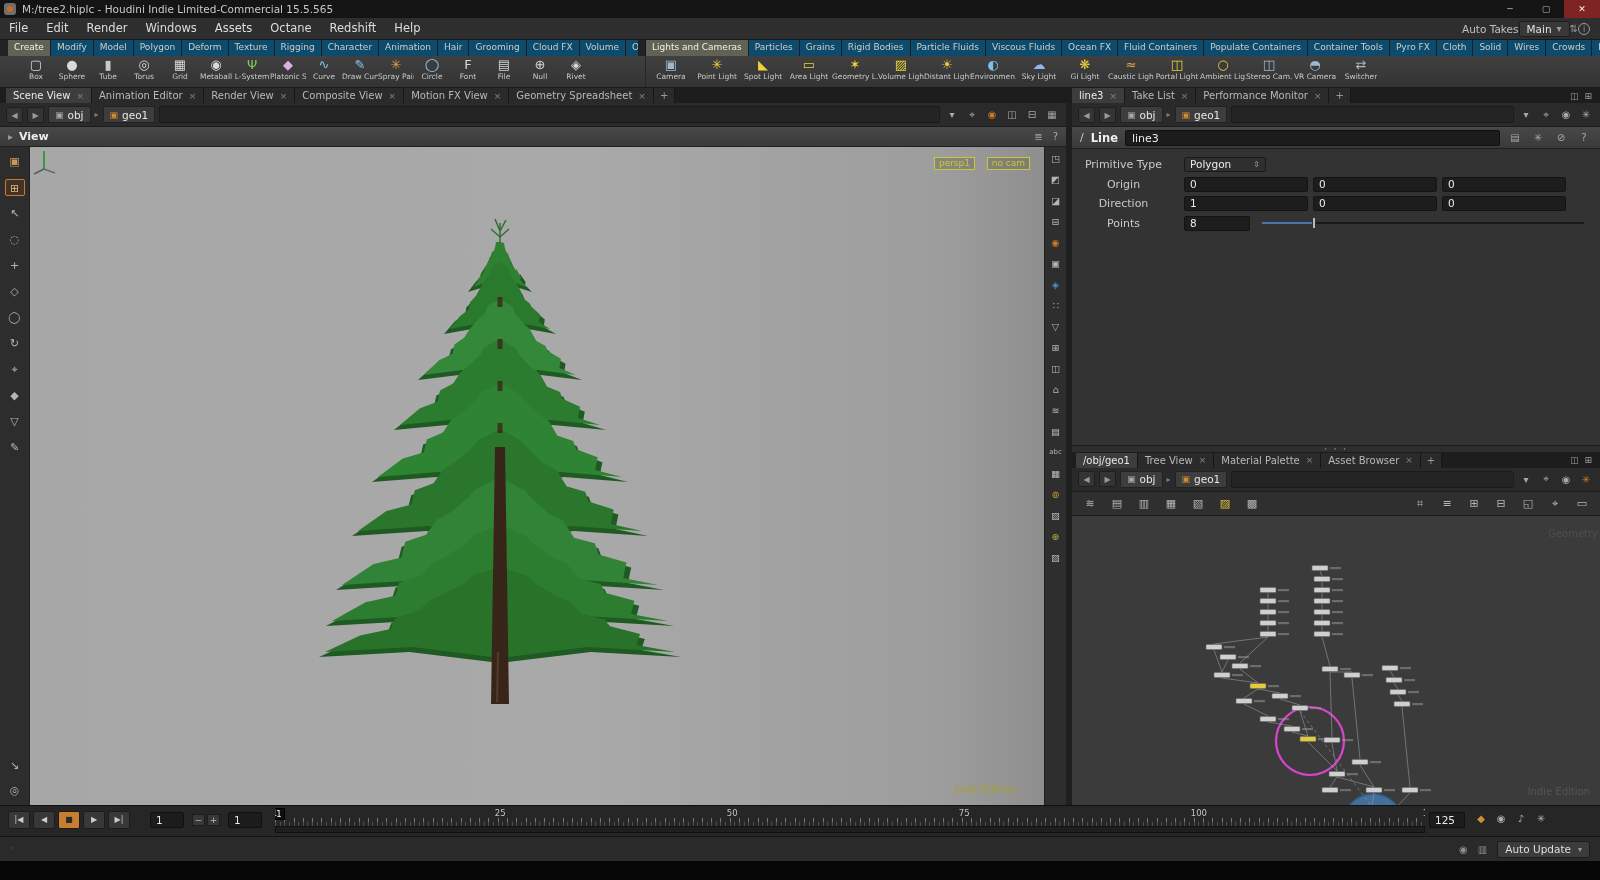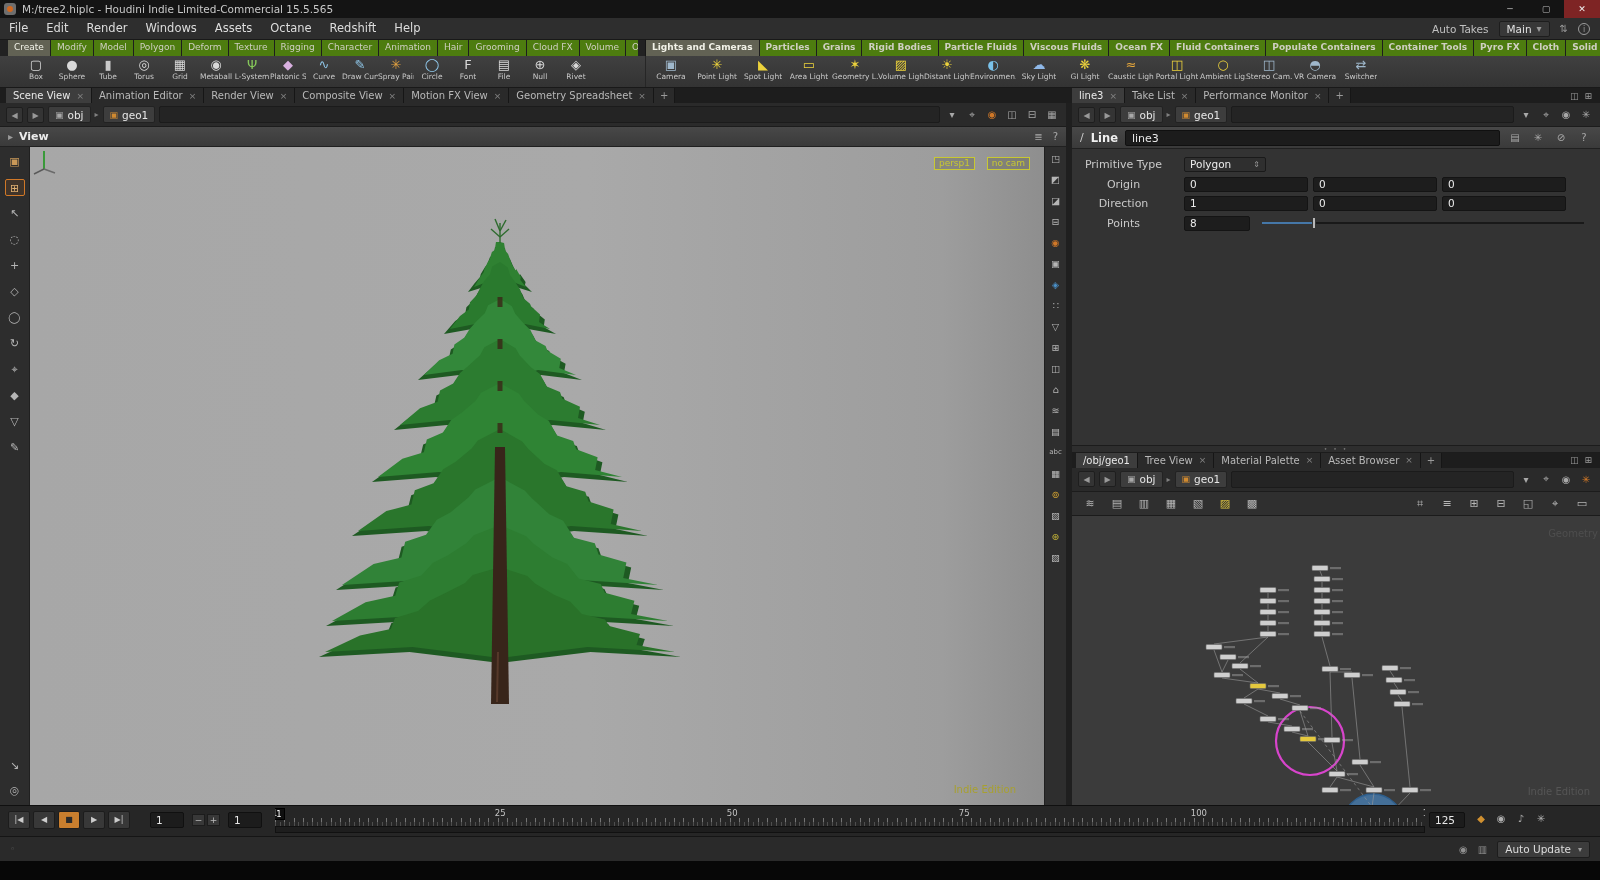--- a/index.html
+++ b/index.html
@@ -11,32 +11,32 @@
 .titlebar{height:18px;background:#141414;display:flex;align-items:center;padding-left:4px;color:#c9c9c9;font-size:10.5px;}
 .hlogo{width:12px;height:12px;border-radius:3px;background:#6e6e6e;position:relative;margin-right:6px;flex:none;}
 .hlogo::after{content:"";position:absolute;inset:3px;border-radius:50%;background:#d06820;}
 .winbtns{margin-left:auto;display:flex;height:18px;}
 .winbtn{width:36px;text-align:center;line-height:18px;font-size:9px;color:#bbb;}
 .winbtn.close{background:#7e2424;color:#eee;}
 
 
 .menubar{height:22px;background:#2e2e2e;display:flex;align-items:center;border-bottom:1px solid #191919;}
 .menu-item{padding:0 9px;font-size:11.5px;color:#ddd;line-height:21px;}
-.menu-right{margin-left:auto;display:flex;align-items:center;gap:10px;padding-right:10px;}
+.menu-right{margin-left:auto;display:flex;align-items:center;gap:0;padding-right:10px;}
 .autotakes{color:#c0c0c0;font-size:10.5px;}
 .mainchip{display:flex;align-items:center;gap:5px;background:#383838;border:1px solid #1d1d1d;border-radius:2px;padding:1px 7px;font-size:10.5px;color:#e0e0e0;}
 .mr-icon{color:#9a9a9a;font-size:10px;}
 .circ{border:1px solid #9a9a9a;border-radius:50%;width:12px;height:12px;line-height:11px;text-align:center;font-size:8px;}
 
 
 .shelftabs{position:relative;height:16px;background:#222;overflow:hidden;white-space:nowrap;}
 .stgroup{position:absolute;top:0;height:16px;display:flex;}
 .stg-left{left:8px;max-width:630px;overflow:hidden;}
-.stg-right{left:645px;right:0;overflow:hidden;border-left:1px solid #161616;font-weight:bold;}
-.shelf-tab{padding:0 6px;font-size:9px;line-height:15px;background:#4d7c0f;border-right:1px solid #1d1d1d;color:#cfcfc2;flex:none;}
+.stg-right{left:645px;right:0;overflow:hidden;border-left:1px solid #161616;}
+.shelf-tab{padding:0 6px;font-size:9px;line-height:15px;background:#0c4a6e;border-right:1px solid #1d1d1d;color:#cfcfc2;flex:none;}
 .shelf-tab.sel{background:#626254;color:#f2f2e8;}
 .shelftools{position:relative;height:32px;background:linear-gradient(#404040,#333);border-bottom:1px solid #191919;overflow:hidden;}
 .tgroup{position:absolute;top:0;height:32px;display:flex;}
 .tg-left{left:18px;}
 .tg-right{left:645px;border-left:1px solid #262626;padding-left:2px;}
 .tool{display:flex;flex-direction:column;align-items:center;padding-top:2px;flex:none;}
 .tg-left .tool{width:36px;}
 .tg-right .tool{width:46px;}
 .tool-icon{font-size:13px;line-height:14px;}
 .tool-label{font-size:7.5px;color:#c9c9c9;white-space:nowrap;overflow:hidden;max-width:100%;}

